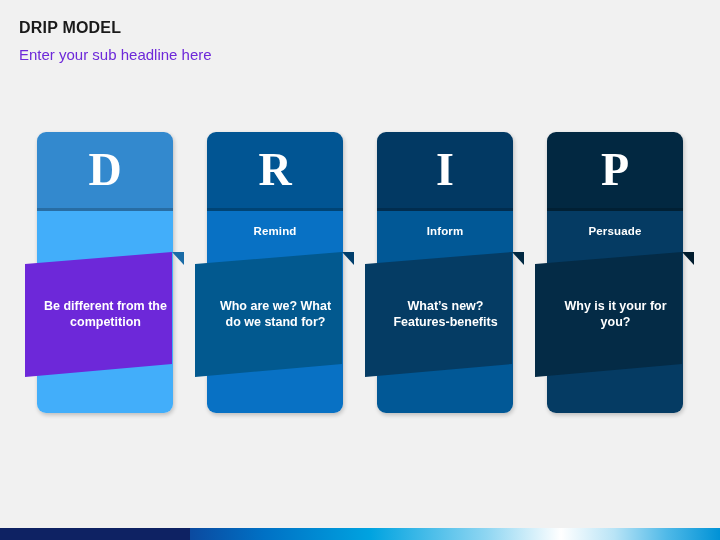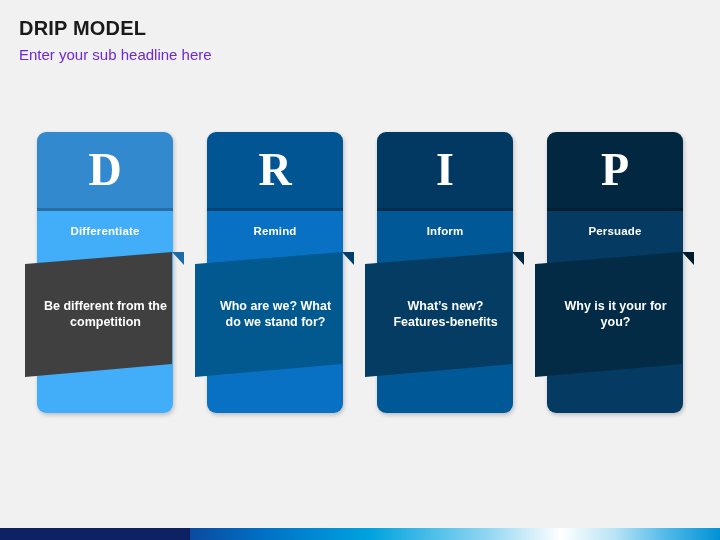--- a/index.html
+++ b/index.html
@@ -7,21 +7,21 @@
     width:720px;height:540px;
     background:#f1f1f1;
     font-family:"Liberation Sans", sans-serif;
     overflow:hidden;
     position:relative;
   }
 
   
   #slide-header{position:absolute;left:19px;top:15px;}
   #page-title{
-    font-size:20px;font-weight:bold;color:#1a1a1a;
+    font-size:16px;font-weight:bold;color:#1a1a1a;
     letter-spacing:.2px;margin:0;line-height:26px;
   }
   #page-subtitle{
     font-size:15px;color:#6d28d9;margin:4px 0 0 0;line-height:20px;
     font-weight:normal;
   }
 
   
   #diagram{position:absolute;left:0;top:0;width:720px;height:540px;}
 
@@ -102,25 +102,24 @@
   <div id="page-subtitle">Enter your sub headline here</div>
 </div>
 
 <div id="diagram">
 
   <div class="pillar" style="left:37px;">
     <div class="card">
       <div class="card-head" style="background:#3389ce;"></div>
       <div class="card-body" style="background:#42aefa;"></div>
       <div class="letter">D</div>
-      <div class="label">Differentiate</div>
     </div>
     <div class="ribbon">
       <div class="ribbon-fold" style="background:#1a6ba6;"></div>
-      <div class="ribbon-main" style="background:#404040;">
+      <div class="ribbon-main" style="background:#6d28d9;">
         <div class="ribbon-text">Be different from the competition</div>
       </div>
     </div>
   </div>
 
   <div class="pillar" style="left:207px;">
     <div class="card">
       <div class="card-head" style="background:#015593;"></div>
       <div class="card-body" style="background:#0871c4;"></div>
       <div class="letter">R</div>

